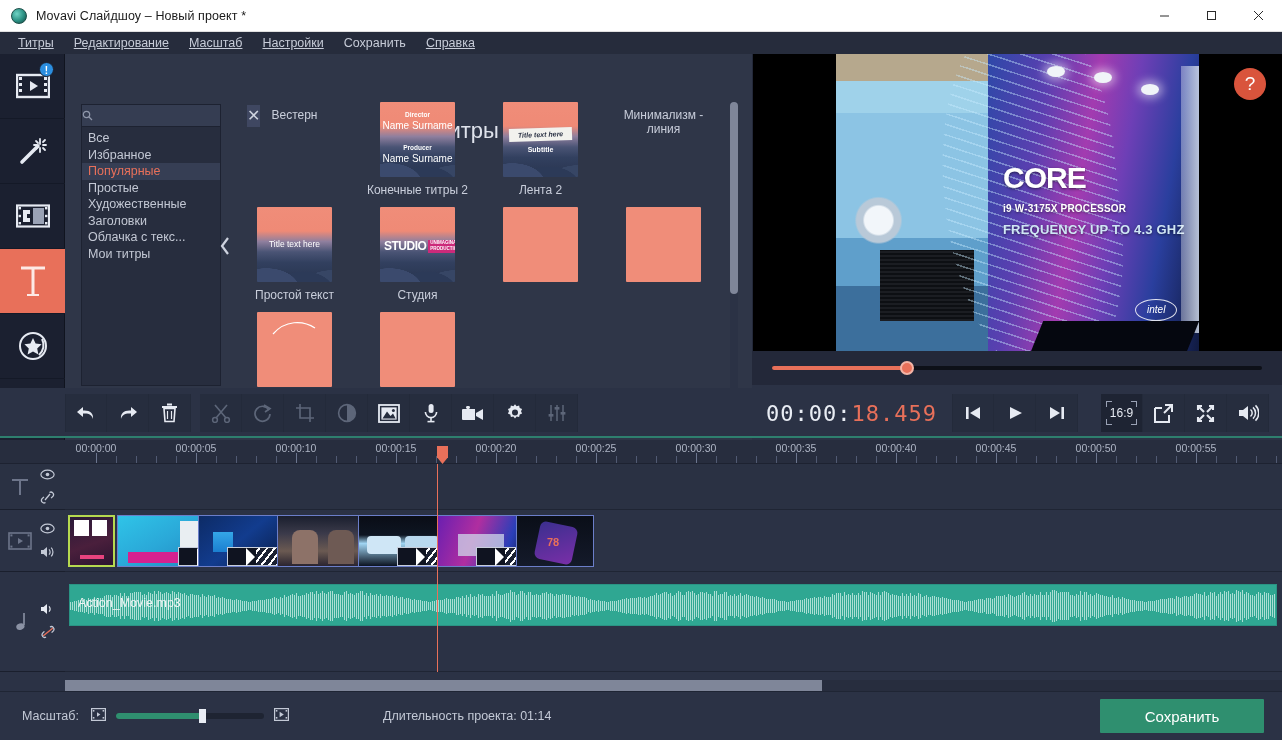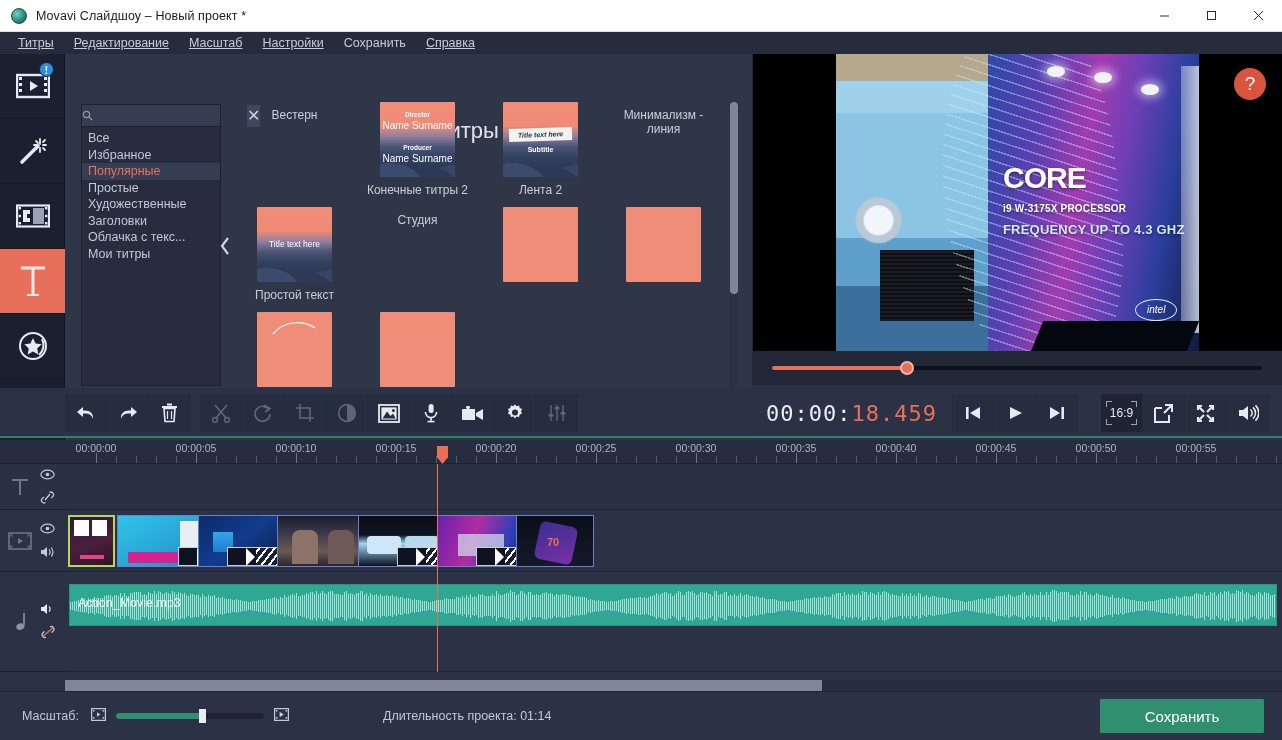--- a/index.html
+++ b/index.html
@@ -611,20 +611,29 @@
 
         <div class="card">
           <div class="thumb">
             <div class="art-sky"></div>
             <div class="simple-t">Title text here</div>
           </div>
           <div class="card-label">Простой текст</div>
         </div>
 
         <div class="card">
+          <div class="thumb">
+            <div class="art-sky"></div>
+            <div class="studio-row">
+              <span class="studio-w">STUDIO</span>
+              <span class="studio-box">
+                  <span>UNIMAGINABLE PRODUCTIONS</span>
+                </span>
+            </div>
+          </div>
           <div class="card-label">Студия</div>
         </div>
 
         <div class="card">
           <div class="thumb">
               <div class="art-partial"></div>
             </div>
         </div>
         <div class="card">
           <div class="thumb">
@@ -1043,21 +1052,21 @@
         <div class="clip-img" style="background:linear-gradient(110deg,#6a1fb0 0%,#b02ea0 40%,#2a3fb8 75%,#101a3a 100%);"></div>
         <div style="position:absolute;left:20px;top:18px;width:46px;height:22px;background:#cfd8ea;opacity:.75;"></div>
         <div class="trans" style="right:0;">
             <span class="trans-arrow"></span>
             <span class="trans-hatch"></span>
           </div>
       </div>
       <div class="clip" style="left:451px; width:78px;">
         <div class="clip-img" style="background:linear-gradient(#0a0e18,#141a2a);"></div>
         <div style="position:absolute;left:20px;top:8px;width:38px;height:38px;background:linear-gradient(150deg,#3a2f8e,#7a2fa8);transform:rotate(12deg);border-radius:6px;"></div>
-        <div style="position:absolute;left:30px;top:20px;color:#e8705a;font-size:11px;font-weight:bold;">70</div>
+        <div style="position:absolute;left:30px;top:20px;color:#e8705a;font-size:11px;font-weight:bold;">78</div>
       </div>
     </div>
 
     <div class="track-lane lane-audio">
       <div class="audio-clip" style="left:4px; width:1208px;">
         <div class="wave" id="wave-canvas">
             <span style="position:absolute;left:0px;top:16.82px;width:1.4px;height:8.36px;background:#bfe8df;opacity:.85"></span>
             <span style="position:absolute;left:2px;top:16.537061480830126px;width:1.4px;height:8.925877038339745px;background:#bfe8df;opacity:.85"></span>
             <span style="position:absolute;left:4px;top:16.164139326823943px;width:1.4px;height:9.671721346352113px;background:#bfe8df;opacity:.85"></span>
             <span style="position:absolute;left:6px;top:15.589478093129323px;width:1.4px;height:10.821043813741353px;background:#bfe8df;opacity:.85"></span>

